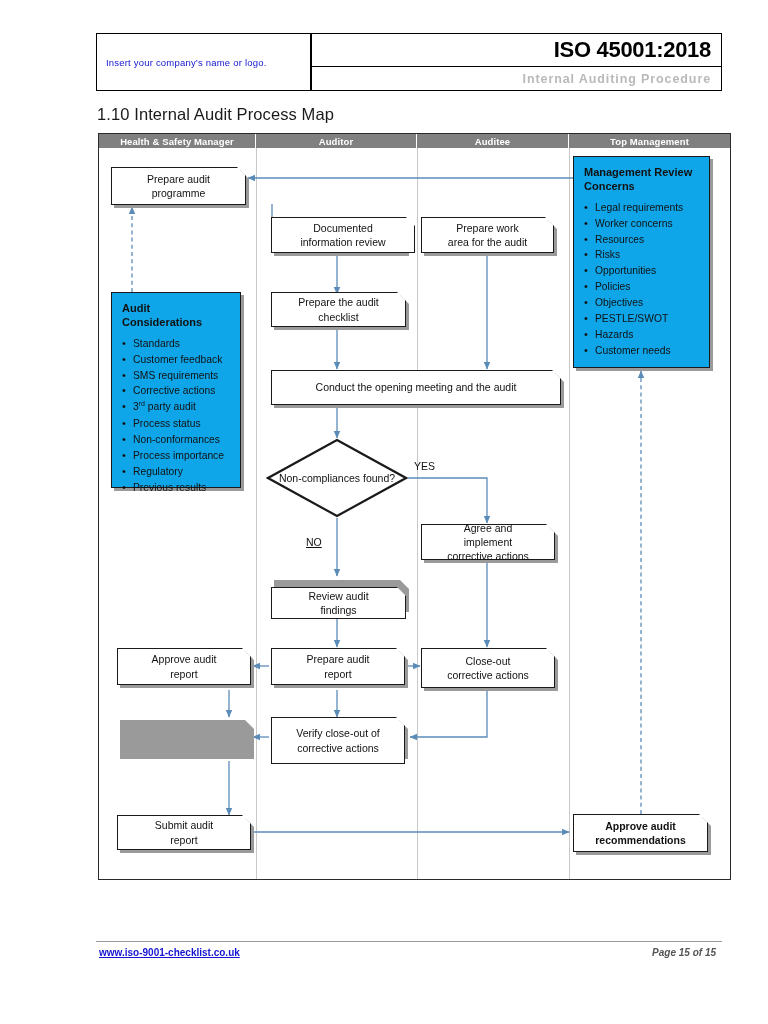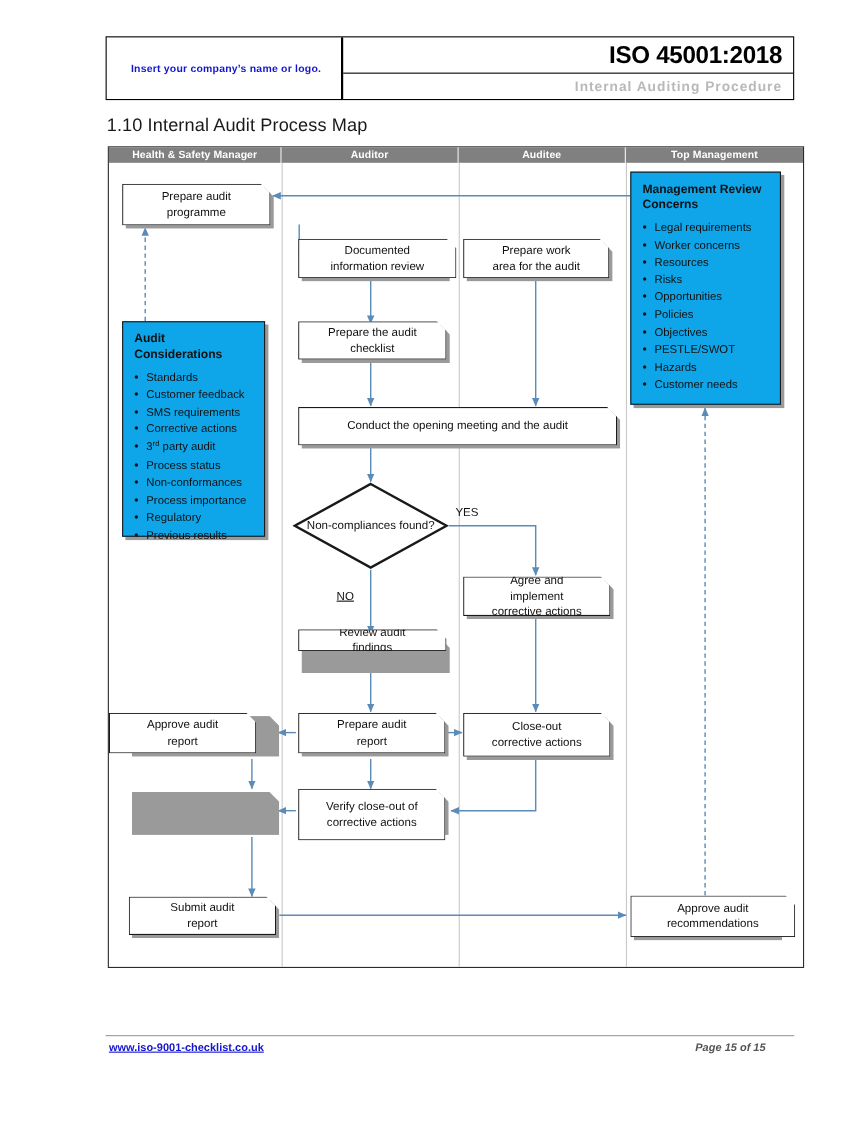--- a/index.html
+++ b/index.html
@@ -5,21 +5,21 @@
   html,body{margin:0;padding:0;background:#fff;}
   body{width:768px;height:1024px;position:relative;
        font-family:"Liberation Sans", sans-serif;color:#000;overflow:hidden;}
 
   
   #doc-header{position:absolute;left:96px;top:33px;width:626px;height:58px;
               border:1px solid #000;box-sizing:border-box;display:flex;}
   #hdr-logo-cell{width:215px;border-right:2px solid #000;box-sizing:border-box;
                  display:flex;align-items:center;justify-content:flex-start;
                  padding-left:9px;}
-  #hdr-logo-text{color:#1414d2;font-size:9.5px;font-weight:bold;letter-spacing:.2px;margin-left:13px;}
+  #hdr-logo-text{color:#1414d2;font-size:9.5px;font-weight:normal;letter-spacing:.2px;}
   #hdr-right-cell{flex:1;display:flex;flex-direction:column;}
   #hdr-title-row{height:33px;border-bottom:1px solid #000;box-sizing:border-box;
                  display:flex;align-items:center;justify-content:flex-end;padding-right:10px;}
   #hdr-title{font-size:22px;font-weight:bold;letter-spacing:-.3px;}
   #hdr-sub-row{flex:1;display:flex;align-items:center;justify-content:flex-end;padding-right:10px;}
   #hdr-sub{font-size:12.5px;font-weight:bold;color:#b9b9b9;letter-spacing:.9px;}
 
   
   #section-heading{position:absolute;left:97px;top:105px;font-size:16.5px;
                    color:#1a1a1a;letter-spacing:.1px;}
@@ -65,21 +65,21 @@
                   display:flex;align-items:center;justify-content:center;
                   text-align:center;font-size:10.5px;color:#111;line-height:1.35;}
 
   
   .branch-label{position:absolute;font-size:10.5px;color:#111;}
 
   
   #footer-rule{position:absolute;left:96px;top:941px;width:626px;height:1px;background:#999;}
   #footer-link{position:absolute;left:99px;top:947px;font-size:10px;color:#1414d2;
                text-decoration:underline;font-weight:bold;}
-  #footer-page{position:absolute;right:72px;top:947px;font-size:10px;color:#555;
+  #footer-page{position:absolute;right:52px;top:947px;font-size:10px;color:#555;
                font-style:italic;font-weight:bold;}
 </style>
 </head>
 <body>
 
 <div id="doc-header">
   <div id="hdr-logo-cell">
     <span id="hdr-logo-text">Insert your company’s name or logo.</span>
   </div>
   <div id="hdr-right-cell">
@@ -191,26 +191,26 @@
   <div class="node" style="left:172px;top:236px;width:290px;height:35px;">
     <span>Conduct the opening meeting and the audit</span>
   </div>
 
   <div class="node-shadow" style="left:325px;top:393px;width:134px;height:36px;"></div>
   <div class="node" style="left:322px;top:390px;width:134px;height:36px;">
     <span>Agree and implement corrective actions</span>
   </div>
 
   <div class="node-shadow" style="left:175px;top:446px;width:135px;height:32px;"></div>
-  <div class="node" style="left:172px;top:438px;width:135px;height:20px;align-items:center;">
+  <div class="node" style="left:172px;top:453px;width:135px;height:32px;align-items:center;">
     <span>Review audit findings</span>
   </div>
 
   <div class="node-shadow" style="left:21px;top:517px;width:134px;height:37px;"></div>
-  <div class="node" style="left:0;top:514px;width:134px;height:37px;">
+  <div class="node" style="left:18px;top:514px;width:134px;height:37px;">
     <span>Approve audit report</span>
   </div>
 
   <div class="node-shadow" style="left:175px;top:517px;width:134px;height:37px;"></div>
   <div class="node" style="left:172px;top:514px;width:134px;height:37px;">
     <span>Prepare audit report</span>
   </div>
 
   <div class="node-shadow" style="left:325px;top:517px;width:134px;height:40px;"></div>
   <div class="node" style="left:322px;top:514px;width:134px;height:40px;">
@@ -223,21 +223,21 @@
   <div class="node" style="left:172px;top:583px;width:134px;height:47px;">
     <span>Verify close-out of corrective actions</span>
   </div>
 
   <div class="node-shadow" style="left:21px;top:684px;width:134px;height:35px;"></div>
   <div class="node" style="left:18px;top:681px;width:134px;height:35px;">
     <span>Submit audit report</span>
   </div>
 
   <div class="node-shadow" style="left:477px;top:683px;width:135px;height:38px;"></div>
-  <div class="node" style="left:474px;top:680px;width:150px;height:38px;">
+  <div class="node" style="left:474px;top:680px;width:135px;height:38px;font-weight:bold;">
     <span>Approve audit recommendations</span>
   </div>
 
   <div id="decision-wrap" style="left:167px;top:304px;width:142px;height:80px;">
     <svg id="decision-shape" width="142" height="80" viewBox="0 0 142 80" xmlns="http://www.w3.org/2000/svg">
       <polygon points="71,2 140,40 71,78 2,40" fill="#fff" stroke="#1a1a1a" stroke-width="2.2"></polygon>
     </svg>
     <div id="decision-label">Non-compliances found?</div>
   </div>
 

